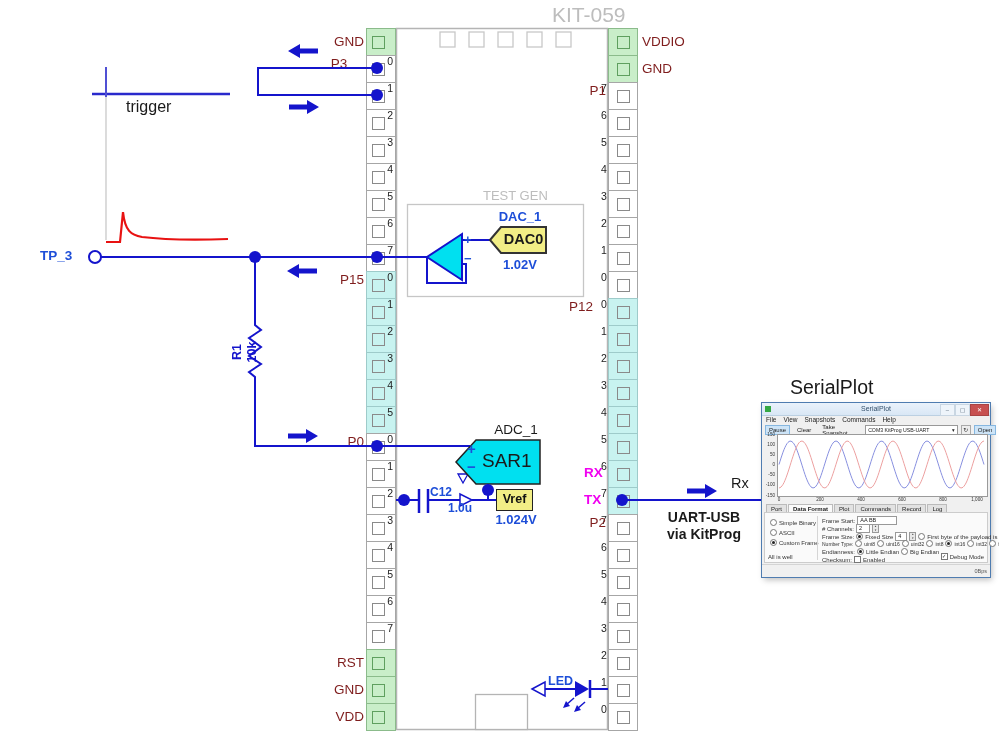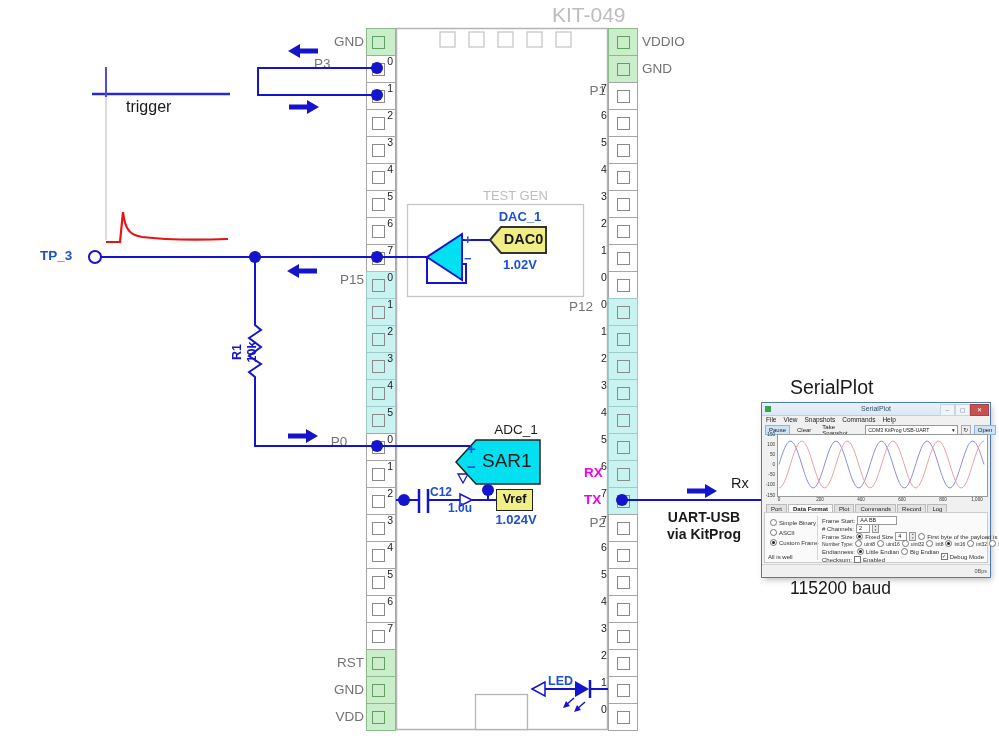--- a/index.html
+++ b/index.html
@@ -17,21 +17,21 @@
           font-size:12.5px;color:#1414cc;font-weight:bold;}
   
   .pin{position:absolute;width:30px;height:28px;box-sizing:border-box;border:1px solid #a6a6a6;background:#fff;}
   .pin.green{background:#c9eec9;border-color:#8bbb8b;}
   .pin.cyan{background:#c8f3f0;border-color:#9ecbca;}
   .pin .sq{position:absolute;width:13px;height:13px;border:1.5px solid #8a8a8a;box-sizing:border-box;top:7px;background:transparent;}
   .pin.green .sq{border-color:#5f9f5f;}
   .pin.colL .sq{left:5px;} .pin.colR .sq{left:8px;}
   .pin .num{position:absolute;top:0px;font-size:10.5px;color:#222;line-height:11px;}
   .pin.colL .num{right:2px;} .pin.colR .num{left:-8px;}
-  .portlbl,.raillbl{position:absolute;font-size:13.5px;color:#737373;white-space:nowrap;z-index:3;}
+  .portlbl,.raillbl{position:absolute;font-size:13.5px;color:#7f1d1d;white-space:nowrap;z-index:3;}
   
   .win{position:absolute;left:762px;top:403px;width:228px;height:174px;background:#f0f0f0;z-index:4;
        box-shadow:0 0 0 1px #4f7cb0, 2px 3px 6px rgba(0,0,0,.25);font-size:6px;color:#333;}
   .tbar{position:absolute;left:0;top:0;width:228px;height:12px;background:linear-gradient(#eaf2fb,#d9e7f5);border-bottom:1px solid #bcd0e2;}
   .tbar .ttl{position:absolute;left:0;right:0;top:2px;text-align:center;font-size:7px;color:#33506b;}
   .appicon{position:absolute;left:3px;top:3px;width:6px;height:6px;background:#35a845;}
   .wbtns{position:absolute;right:1px;top:1px;display:flex;}
   .wbtn{width:13px;height:10px;font-size:6px;line-height:10px;text-align:center;color:#567;background:#eef4fa;border:1px solid #c9d6e2;}
   .wbtn.close{width:17px;background:#c75050;color:#fff;border-color:#a94444;}
   .mbar{position:absolute;left:4px;top:13px;display:flex;gap:7px;font-size:6.5px;color:#222;}
@@ -80,21 +80,21 @@
 
   <div id="pins">
       <div class="pin green colL" style="left: 366px; top: 28px;">
         <span class="sq"></span>
       </div>
       <div class="raillbl" style="top: 34px; left: 314px; width: 50px; text-align: right;">GND</div>
       <div class="pin  colL" style="left: 366px; top: 55px;">
         <span class="sq"></span>
         <span class="num">0</span>
       </div>
-      <div class="portlbl" style="top: 56px; width: 50px; text-align: left; left: 314px;">P3</div>
+      <div class="portlbl" style="top: 56px; width: 50px; text-align: center; left: 314px;">P3</div>
       <div class="pin  colL" style="left: 366px; top: 82px;">
         <span class="sq"></span>
         <span class="num">1</span>
       </div>
       <div class="pin  colL" style="left: 366px; top: 109px;">
         <span class="sq"></span>
         <span class="num">2</span>
       </div>
       <div class="pin  colL" style="left: 366px; top: 136px;">
         <span class="sq"></span>
@@ -138,21 +138,21 @@
         <span class="num">4</span>
       </div>
       <div class="pin cyan colL" style="left: 366px; top: 406px;">
         <span class="sq"></span>
         <span class="num">5</span>
       </div>
       <div class="pin  colL" style="left: 366px; top: 433px;">
         <span class="sq"></span>
         <span class="num">0</span>
       </div>
-      <div class="portlbl" style="top: 434px; width: 50px; text-align: center; left: 314px;">P0</div>
+      <div class="portlbl" style="top: 434px; width: 50px; text-align: right; left: 314px;">P0</div>
       <div class="pin  colL" style="left: 366px; top: 460px;">
         <span class="sq"></span>
         <span class="num">1</span>
       </div>
       <div class="pin  colL" style="left: 366px; top: 487px;">
         <span class="sq"></span>
         <span class="num">2</span>
       </div>
       <div class="pin  colL" style="left: 366px; top: 514px;">
         <span class="sq"></span>
@@ -349,21 +349,21 @@
       <circle cx="255" cy="257" r="6"></circle>
         <circle cx="377" cy="257" r="6"></circle>
       <circle cx="377" cy="446" r="6"></circle>
         <circle cx="404" cy="500" r="6"></circle>
       <circle cx="488" cy="490" r="6"></circle>
         <circle cx="622" cy="500" r="6"></circle>
     </g>
   </svg>
 
   <div id="labels">
-    <div class="lbl gray" style="left:552px;top:3px;font-size:21px;">KIT-049</div>
+    <div class="lbl gray" style="left:552px;top:3px;font-size:21px;">KIT-059</div>
     <div class="lbl" style="left:126px;top:98px;font-size:16px;">trigger</div>
     <div class="lbl blue" style="left:40px;top:249px;">TP_3</div>
     <div class="vlabel" style="left:215px;top:345px;">R1</div>
     <div class="vlabel" style="left:230px;top:345px;">10k</div>
     <div class="lbl gray rgt" style="left:483px;top:189px;width:100px;font-size:13px;">TEST GEN</div>
     <div class="lbl blue ctr" style="left:492px;top:210px;width:56px;font-size:13px;">DAC_1</div>
     <div class="lbl ctr" style="left:501px;top:232px;width:45px;font-size:14.5px;font-weight:bold;">DAC0</div>
     <div class="lbl blue ctr" style="left:492px;top:258px;width:56px;font-size:13px;">1.02V</div>
     <div class="lbl blue" style="left:464px;top:233px;font-size:13px;">+</div>
     <div class="lbl blue" style="left:464px;top:252px;font-size:13px;">−</div>
@@ -375,21 +375,20 @@
     <div class="lbl blue ctr" style="left:490px;top:513px;width:52px;font-size:13px;">1.024V</div>
     <div class="lbl blue" style="left:430px;top:486px;font-size:12px;">C12</div>
     <div class="lbl blue" style="left:448px;top:502px;font-size:12px;">1.0u</div>
     <div class="lbl mag" style="left:584px;top:466px;">RX</div>
     <div class="lbl mag" style="left:584px;top:493px;">TX</div>
     <div class="lbl" style="left:731px;top:476px;font-size:14.5px;">Rx</div>
     <div class="lbl ctr" style="left:645px;top:510px;width:118px;font-size:14px;font-weight:600;">UART-USB</div>
     <div class="lbl ctr" style="left:645px;top:527px;width:118px;font-size:14px;font-weight:600;">via KitProg</div>
     <div class="lbl blue" style="left:548px;top:675px;font-size:12.5px;">LED</div>
     <div class="lbl rgt" style="left:790px;top:377px;width:200px;font-size:19.5px;">SerialPlot</div>
-    <div class="lbl rgt" style="left:790px;top:579px;width:200px;font-size:17.5px;">115200 baud</div>
   </div>
 
   <div class="win">
     <div class="tbar">
       <span class="appicon"></span>
       <div class="ttl">SerialPlot</div>
       <div class="wbtns">
         <span class="wbtn">–</span>
         <span class="wbtn">▢</span>
         <span class="wbtn close">✕</span>

